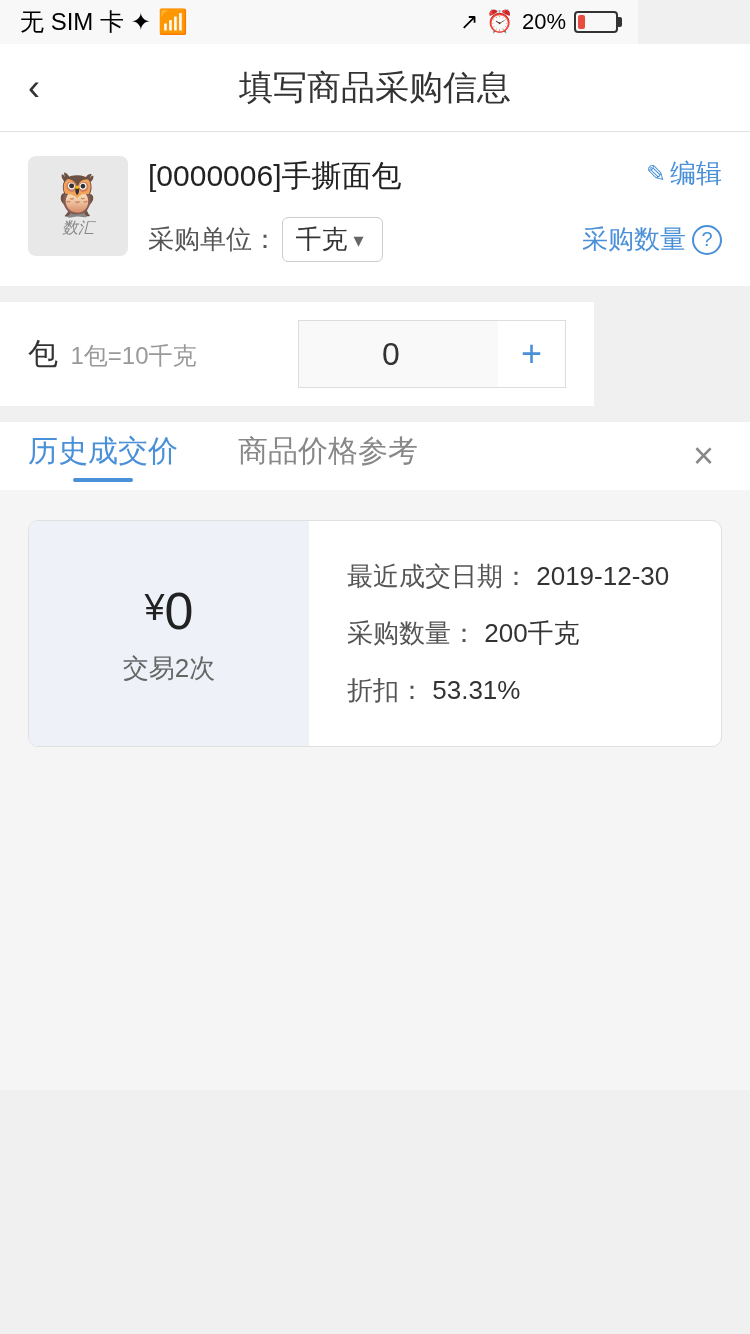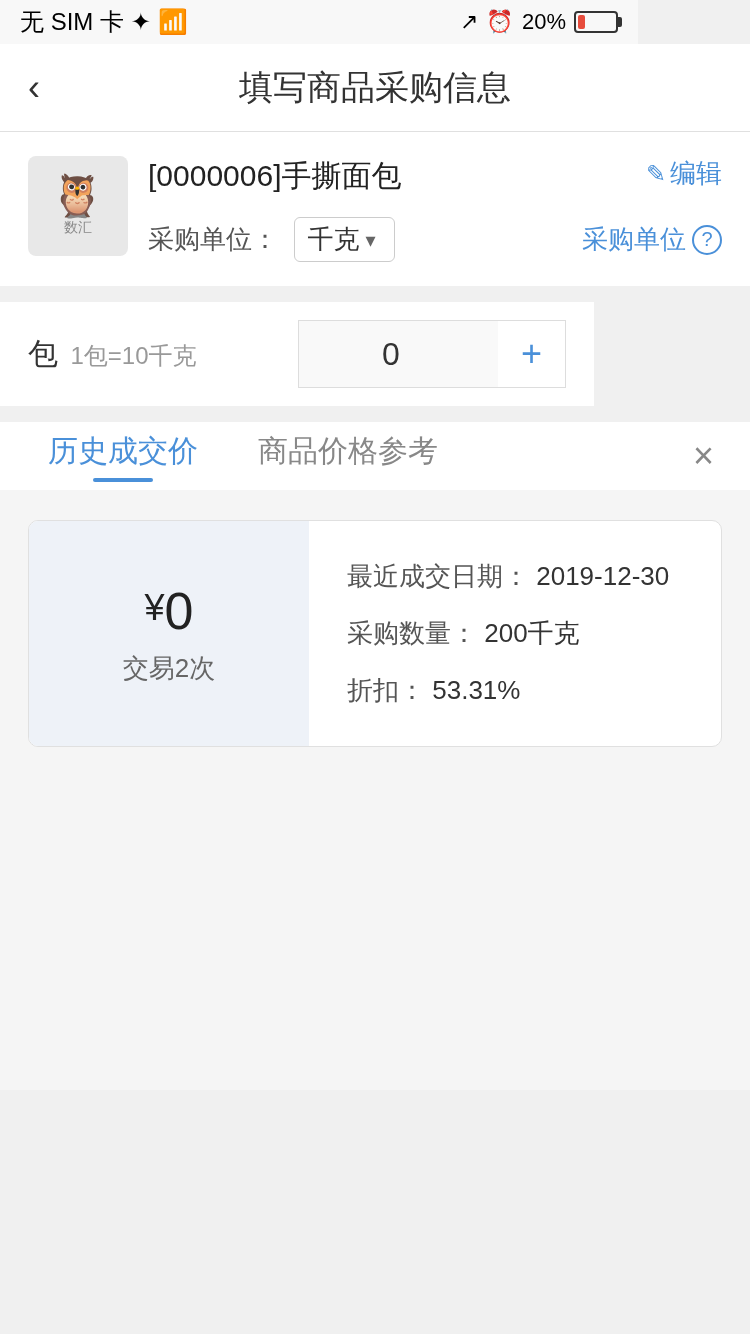--- a/index.html
+++ b/index.html
@@ -87,23 +87,24 @@
       align-items: center;
       justify-content: center;
       flex-shrink: 0;
     }
     .owl-icon {
       font-size: 42px;
       color: #555;
       line-height: 1;
     }
     .owl-sub {
-      font-size: 14px;
+      font-size: 16px;
       color: #888;
       margin-top: 2px;
+      font-style: italic;
     }
     .product-info {
       flex: 1;
     }
     .product-header {
       display: flex;
       justify-content: space-between;
       align-items: flex-start;
     }
     .product-name {
@@ -138,21 +139,21 @@
       border: 1px solid #ccc;
       border-radius: 6px;
       padding: 4px 18px 4px 12px;
       font-size: 26px;
       color: #333;
       background: #fff;
       position: relative;
       display: inline-flex;
       align-items: center;
       gap: 6px;
-      margin-left: 12px;
+      margin-left: 0;
     }
     .unit-select-arrow {
       font-size: 20px;
       color: #666;
     }
     .price-ref {
       font-size: 26px;
       color: #4a90d9;
       display: flex;
       align-items: center;
@@ -237,21 +238,20 @@
     .tab-item {
       font-size: 30px;
       color: #888;
       padding-bottom: 10px;
       cursor: pointer;
       position: relative;
     }
     .tab-item.active {
       color: #4a90d9;
       font-weight: 500;
-      margin-left: 20px;
     }
     .tab-item.active::after {
       content: '';
       position: absolute;
       bottom: 0;
       left: 50%;
       transform: translateX(-50%);
       width: 60px;
       height: 4px;
       background: #4a90d9;
@@ -364,21 +364,21 @@
       </div>
       <div class="product-unit-row">
         <div>
           <span class="unit-label">采购单位：</span>
           <span class="unit-select">
             <span>千克</span>
             <span class="unit-select-arrow">▾</span>
           </span>
         </div>
         <div class="price-ref">
-          <span>采购单位</span>
+          <span>采购数量</span>
           <div class="price-ref-icon">?</div>
         </div>
       </div>
     </div>
   </div>
 </div>
 
 <div class="quantity-row">
   <div>
     <span class="qty-label">包</span>

